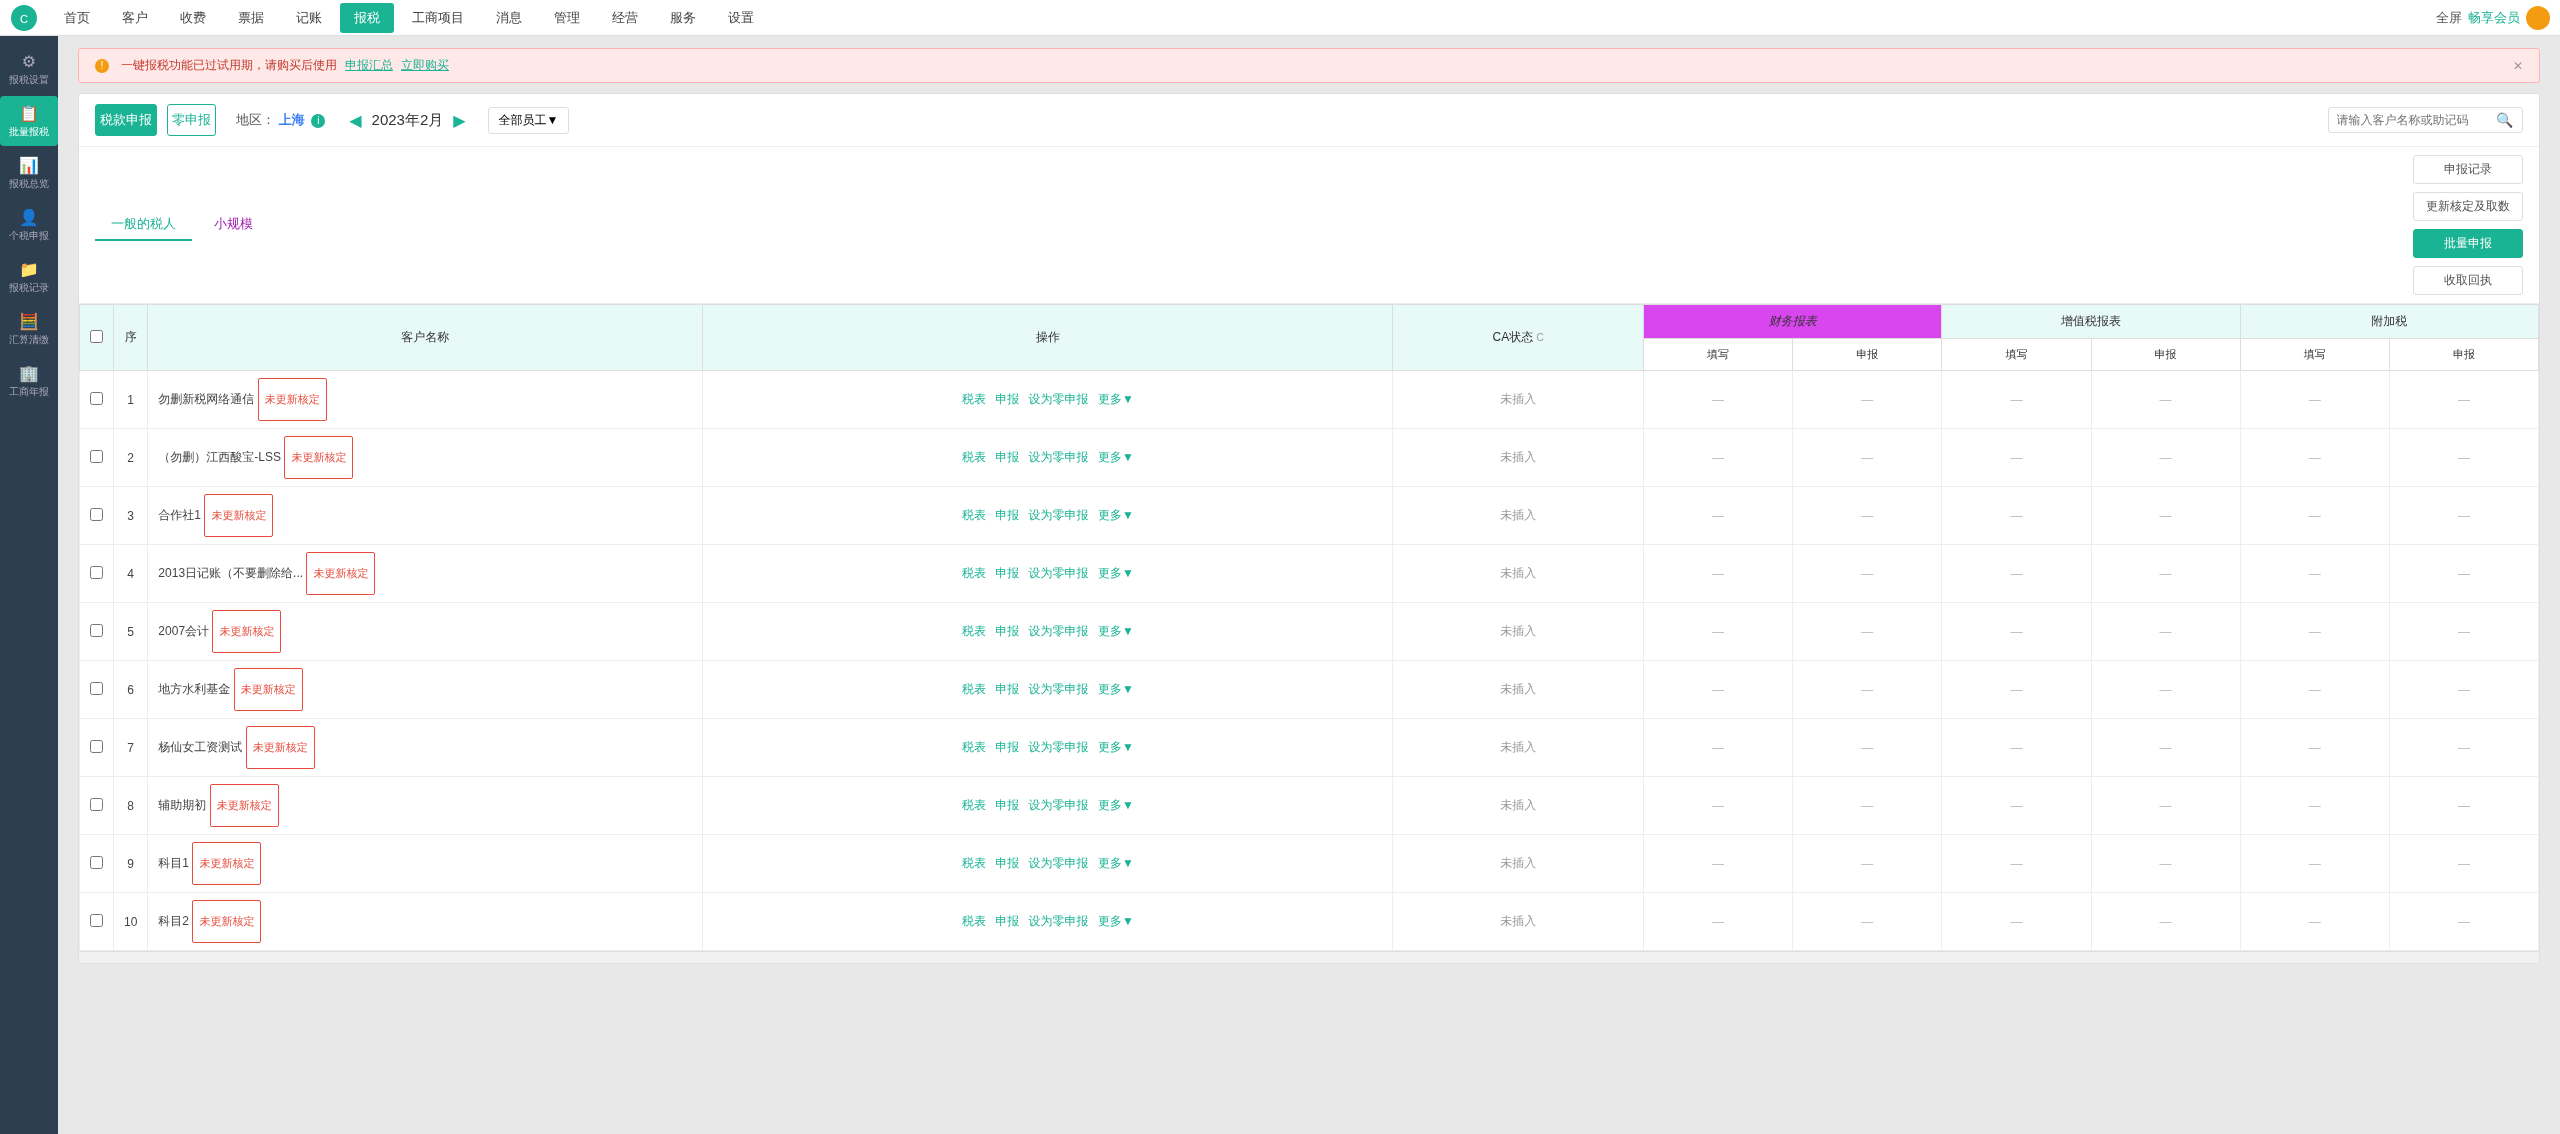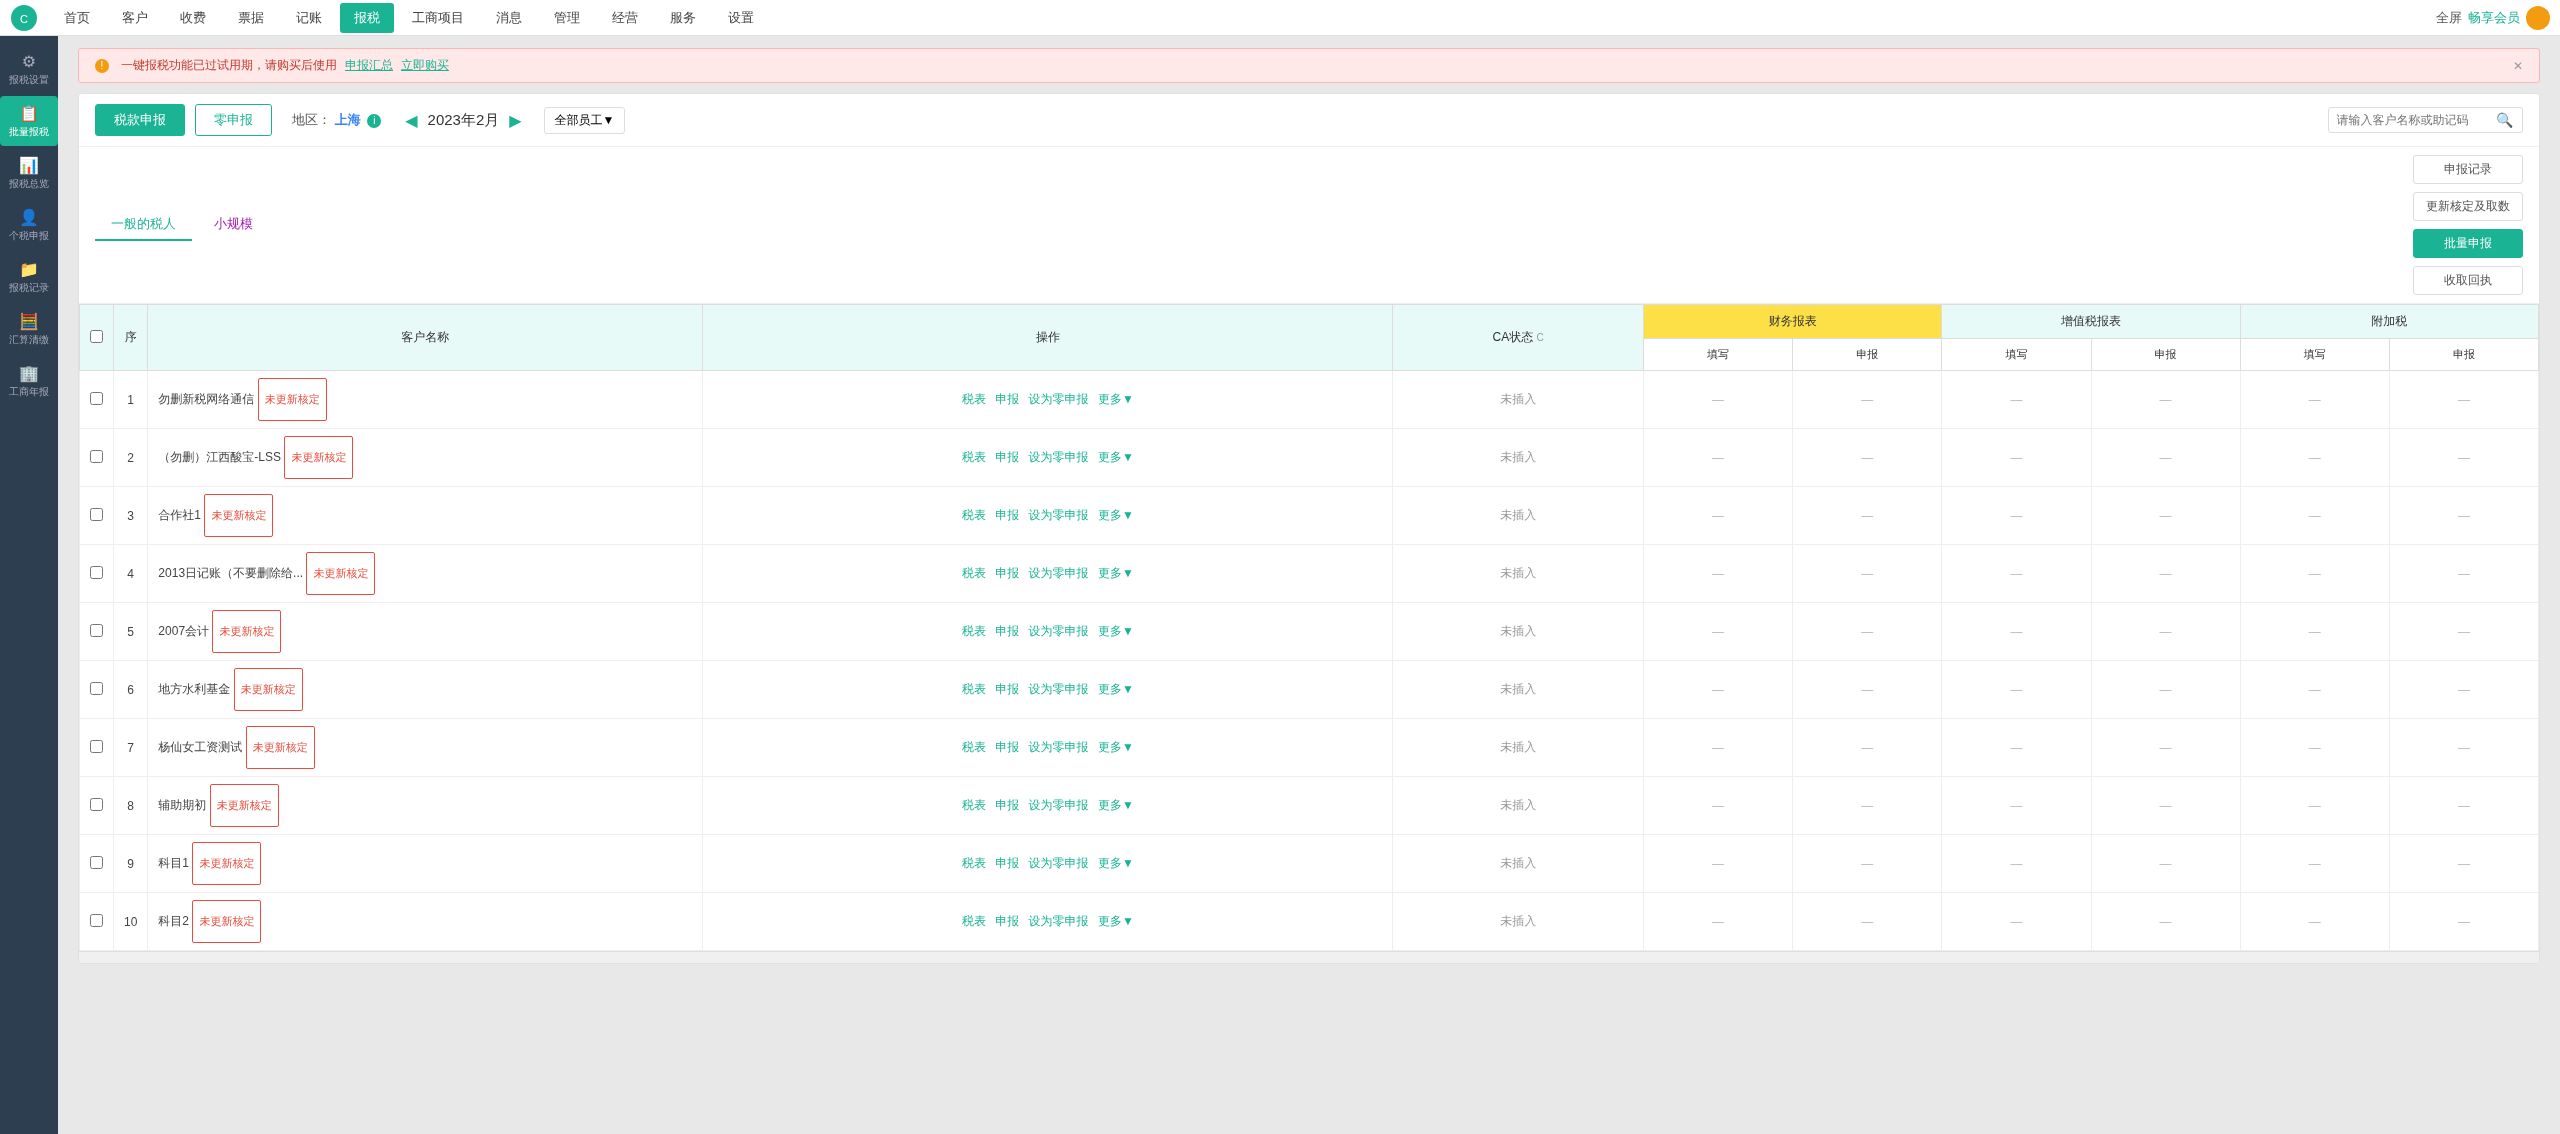--- a/index.html
+++ b/index.html
@@ -32,21 +32,21 @@
     .notif-bar a { color: #1ab394; text-decoration: underline; cursor: pointer; }
     .notif-bar .close { margin-left: auto; cursor: pointer; color: #999; }
 
     
     .card { background: #fff; margin: 10px 20px; border-radius: 4px; border: 1px solid #e0e0e0; overflow: hidden; }
 
     
     .toolbar-row { display: flex; align-items: center; padding: 10px 16px; gap: 10px; background: #fff; border-bottom: 1px solid #eee; }
 
     
-    .tab-btn { padding: 6px 18px; border: 1px solid #1ab394; border-radius: 3px; cursor: pointer; font-size: 13px; background: #fff; color: #1ab394; }
+    .tab-btn { padding: 6px 4px; border: 1px solid #1ab394; border-radius: 3px; cursor: pointer; font-size: 13px; background: #fff; color: #1ab394; }
     .tab-btn.active { background: #1ab394; color: #fff; }
 
     .region-label { font-size: 13px; color: #555; margin-left: 10px; }
     .region-val { color: #3b82f6; font-weight: bold; text-align: right; }
 
     
     .date-nav { display: flex; align-items: center; gap: 6px; margin-left: 10px; }
     .date-nav .arrow { cursor: pointer; color: #1ab394; font-size: 16px; padding: 0 4px; }
     .date-nav .date-text { font-size: 15px; color: #333; min-width: 70px; text-align: center; }
 
@@ -92,21 +92,21 @@
     
     input[type=checkbox] { cursor: pointer; }
 
     .col-check { width: 30px; }
     .col-num { width: 30px; }
     .col-name { min-width: 160px; }
     .col-op { min-width: 160px; }
     .col-ca { min-width: 60px; }
 
     
-    .th-finance { background: #fde047; }
+    .th-finance { background: #d946ef; font-style: italic; }
     .th-vat { background: #e8faf7; }
     .th-add { background: #e8faf7; }
 
     .info-icon { display: inline-block; width: 14px; height: 14px; background: #1ab394; color: #fff; border-radius: 50%; font-size: 10px; text-align: center; line-height: 14px; margin-left: 3px; cursor: pointer; }
 
     .warn-icon { display: inline-block; width: 14px; height: 14px; background: #f39c12; color: #fff; border-radius: 50%; font-size: 10px; text-align: center; line-height: 14px; margin-right: 4px; }
   </style>
 </head>
 <body>
 

